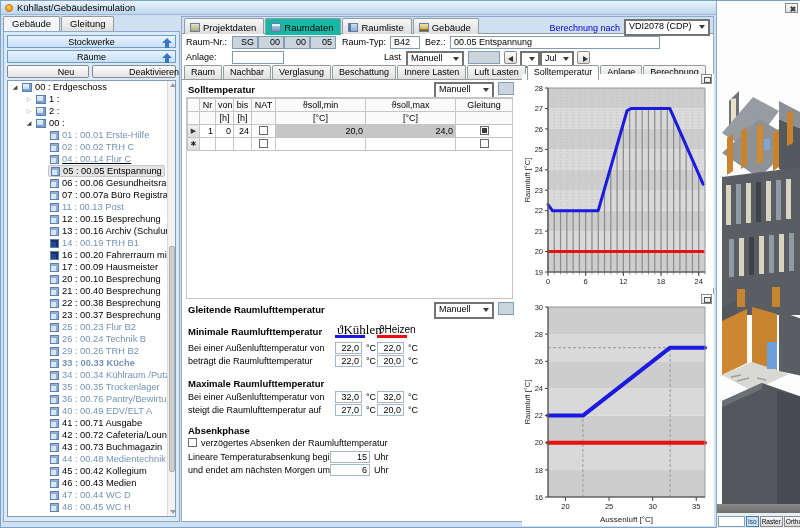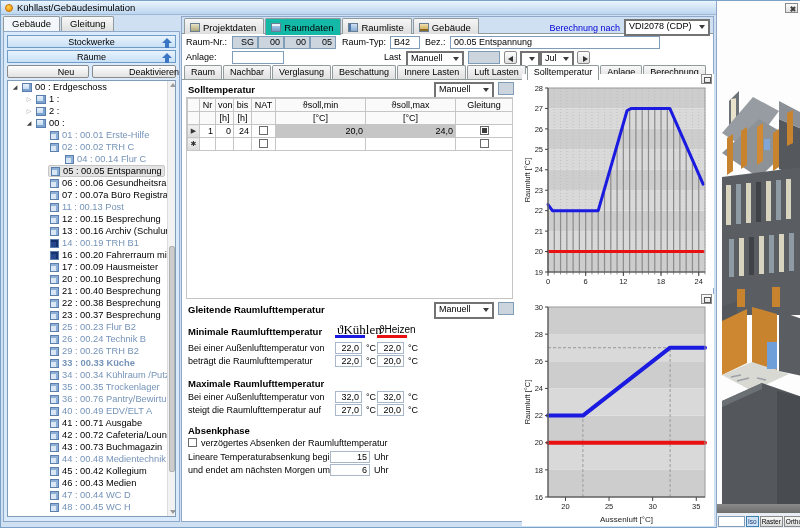--- a/index.html
+++ b/index.html
@@ -185,21 +185,21 @@
                 <span class="lbl">01 : 00.01 Erste-Hilfe</span>
               </span>
             </div>
             <div class="tree-row blue" style="padding-left: 30px;">
               <span class="expander"></span>
               <span class="sel-wrap">
                 <span class="icon-room"></span>
                 <span class="lbl">02 : 00.02 TRH C</span>
               </span>
             </div>
-            <div class="tree-row blue" style="padding-left: 45px;">
+            <div class="tree-row blue" style="padding-left: 30px; text-decoration: underline;">
               <span class="expander"></span>
               <span class="sel-wrap">
                 <span class="icon-room"></span>
                 <span class="lbl">04 : 00.14 Flur C</span>
               </span>
             </div>
             <div class="tree-row selected" style="padding-left: 30px;">
               <span class="expander"></span>
               <span class="sel-wrap">
                 <span class="icon-room"></span>

